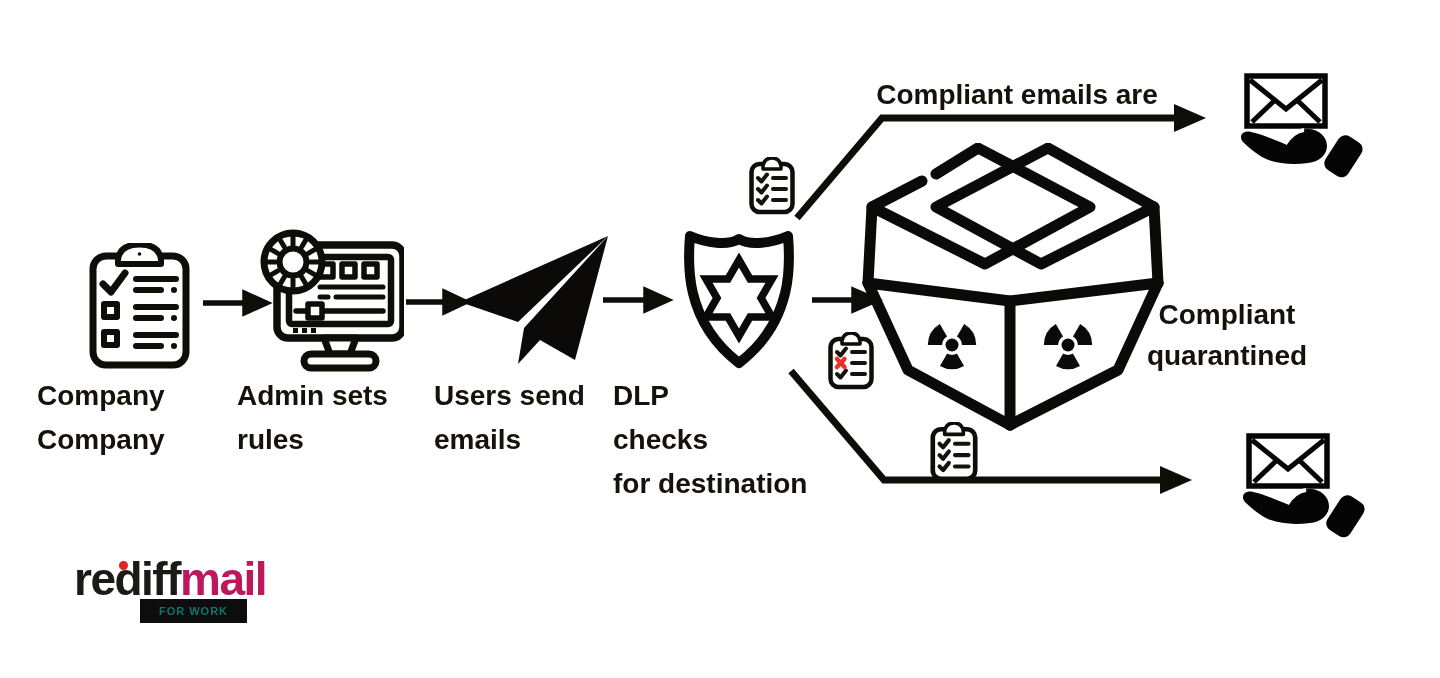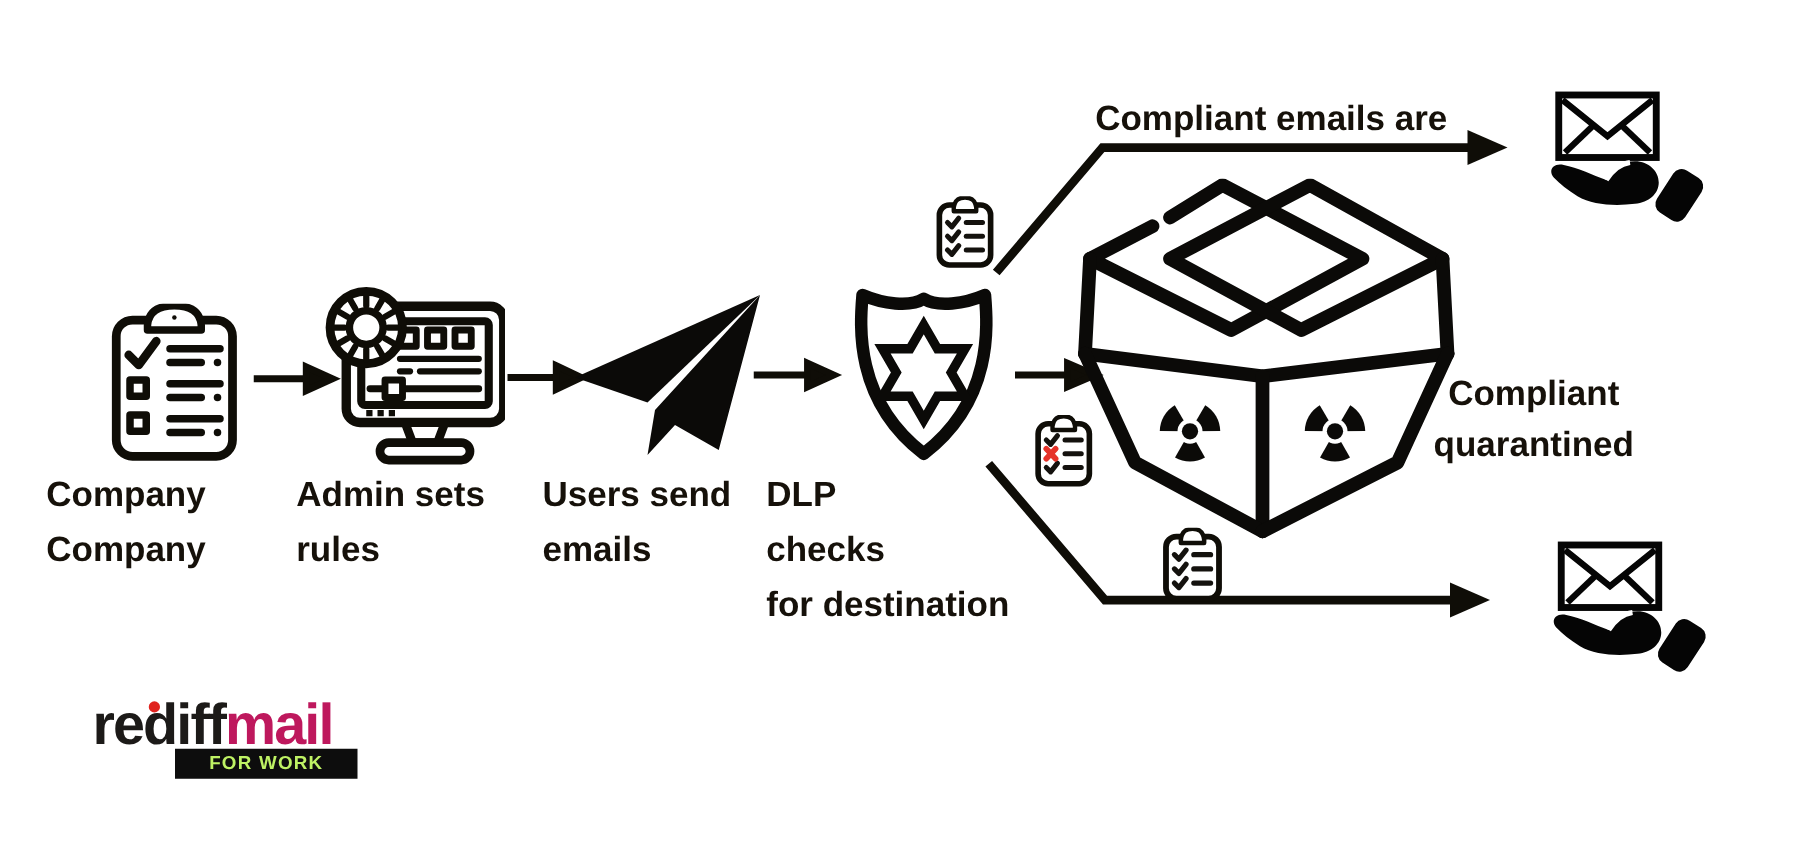--- a/index.html
+++ b/index.html
@@ -9,22 +9,22 @@
   .label{position:absolute;font-weight:700;font-size:28px;line-height:44px;color:#16110a;
          white-space:nowrap;}
   .branch-label{position:absolute;font-weight:700;font-size:28px;line-height:42px;color:#16110a;
          text-align:center;white-space:nowrap;margin-top:44px;}
   .brand{position:absolute;left:46px;top:556px;font-weight:700;font-size:46px;line-height:46px;
          letter-spacing:-1.5px;white-space:nowrap;}
   .brand .black{color:#1c1a18;margin-left:28px;}
   .brand .red{color:#be185d;}
   .brand-idot{position:absolute;left:73px;top:5px;width:9px;height:9px;border-radius:50%;
          background:#e0231e;}
-  .tagline{position:absolute;left:140px;top:599px;width:146px;height:24px;background:#0d0d0d;
-         color:#bef264;font-weight:700;font-size:15px;line-height:24px;letter-spacing:1px;
+  .tagline{position:absolute;left:140px;top:599px;width:107px;height:24px;background:#0d0d0d;
+         color:#0f766e;font-weight:700;font-size:11px;line-height:24px;letter-spacing:1px;
          text-align:center;}
   svg{display:block;}
 </style>
 </head>
 <body>
 
 <div id="canvas">
 
   <svg width="0" height="0" style="position:absolute">
     <defs>

